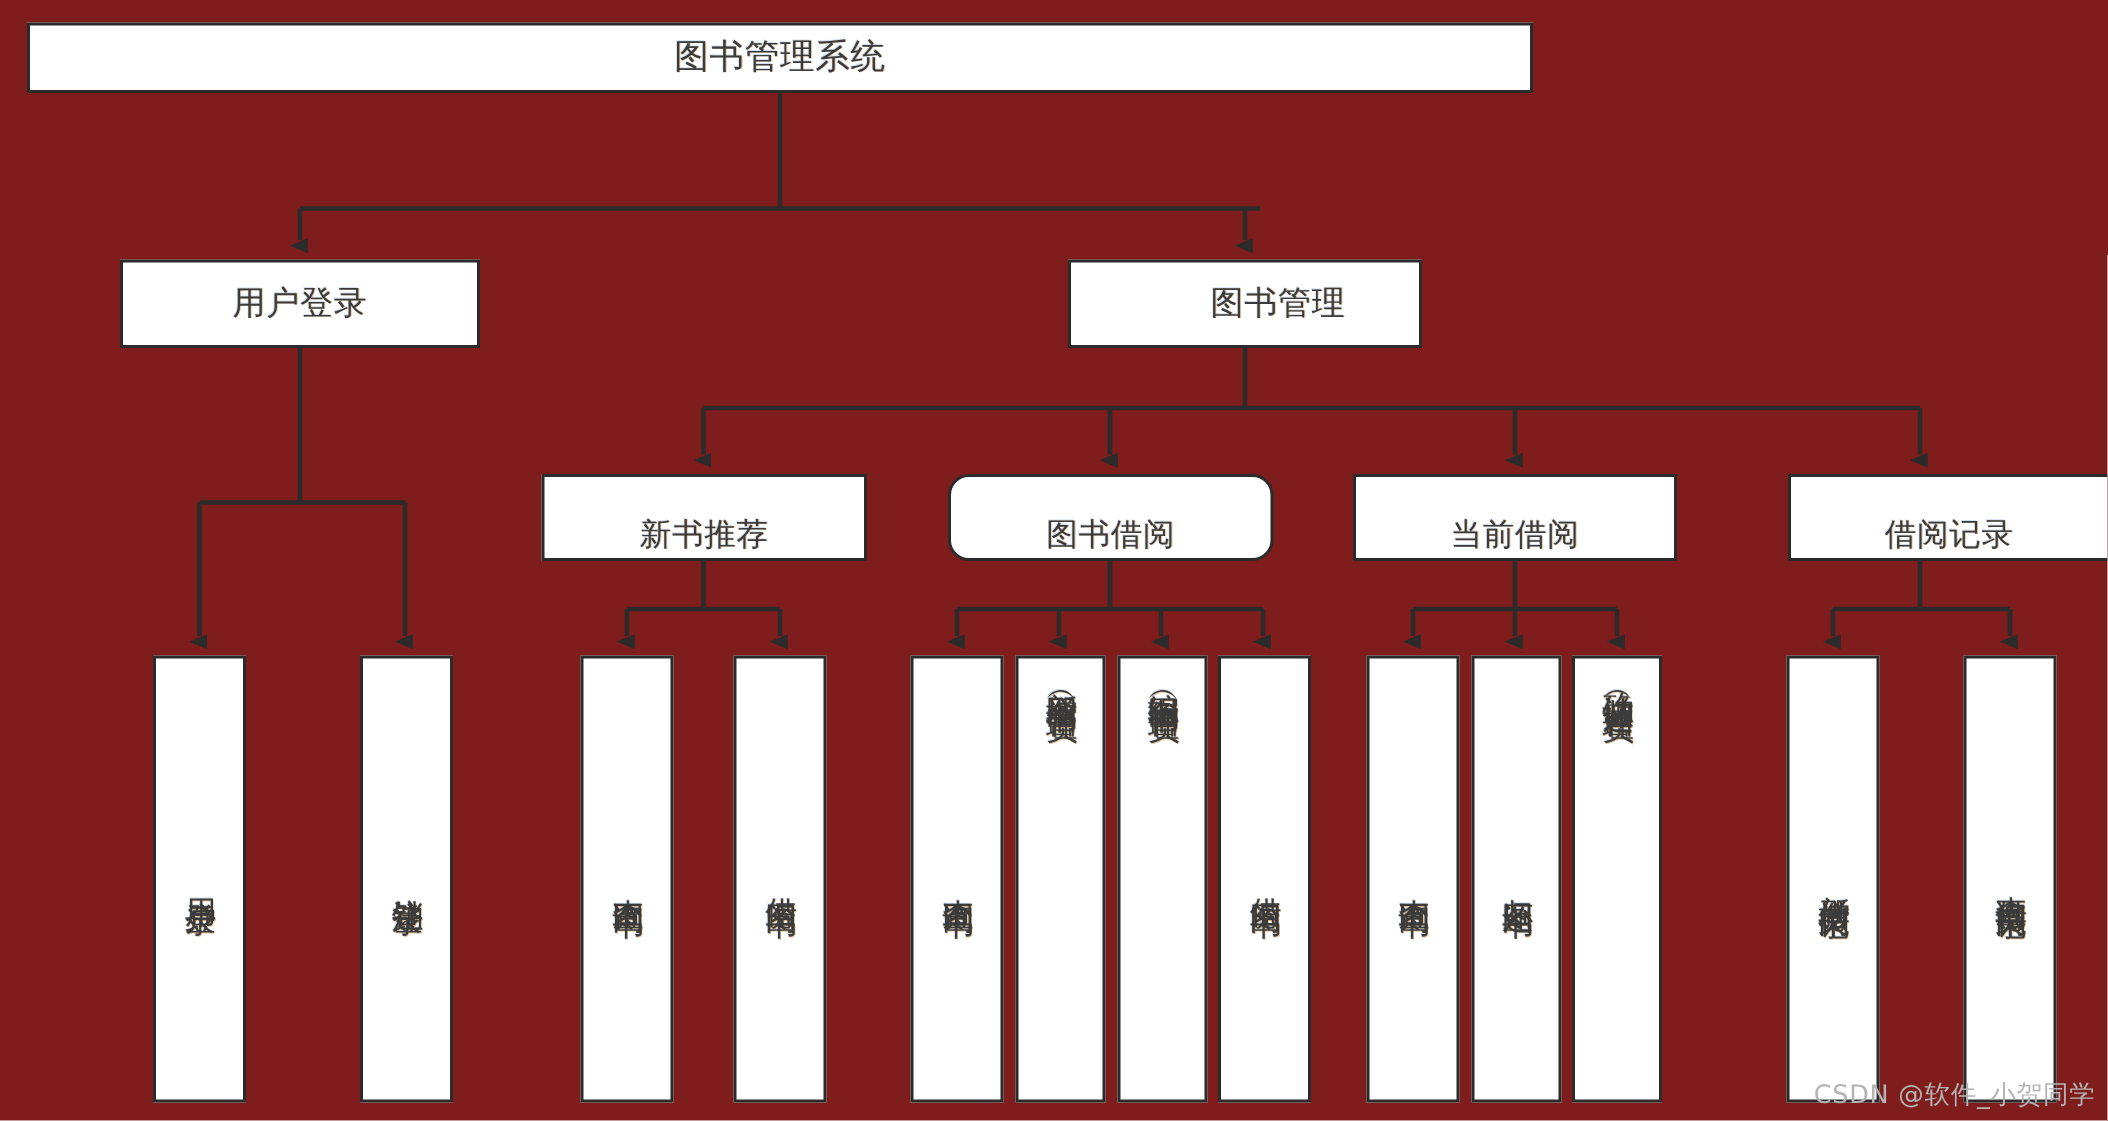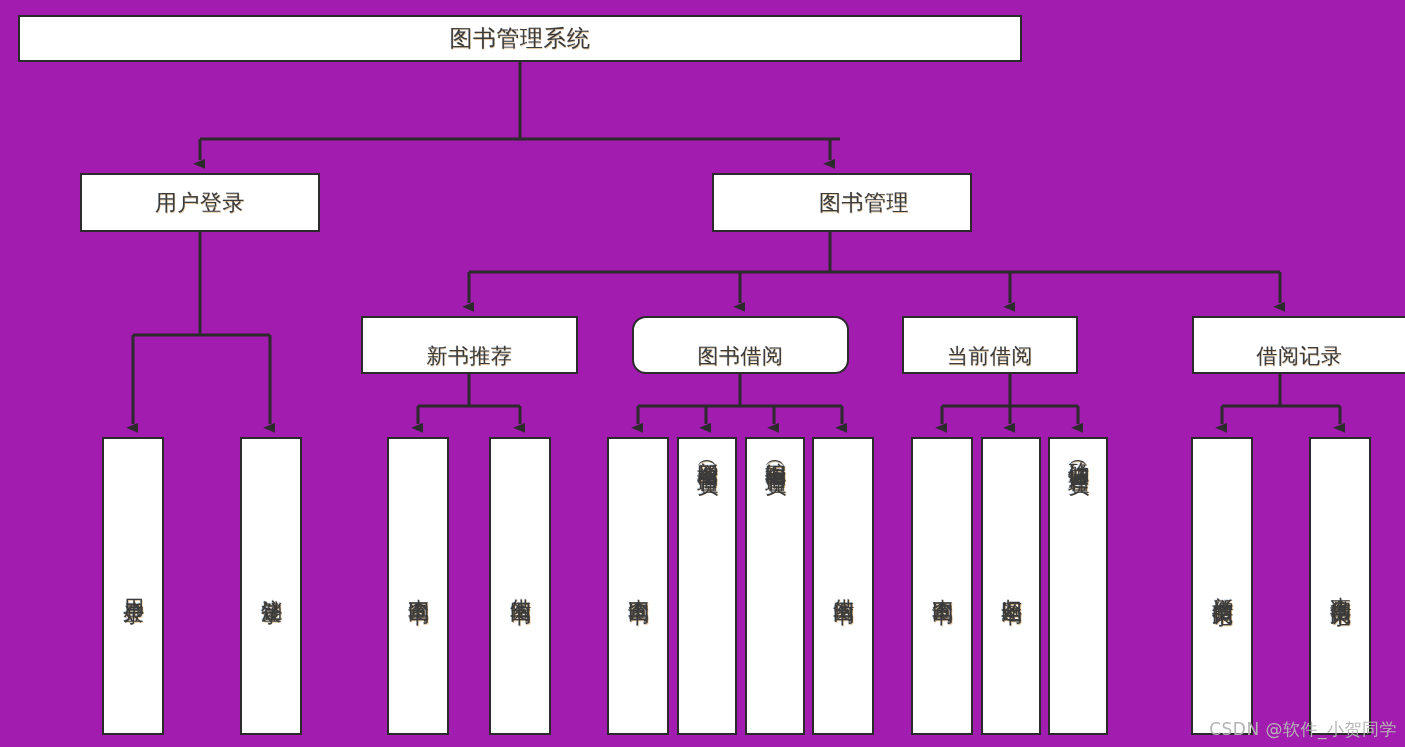--- a/index.html
+++ b/index.html
@@ -8,21 +8,21 @@
     padding: 0;
     background: #ffffff;
   }
   body {
     font-family: "DejaVu Sans", "Liberation Sans", sans-serif;
   }
   #diagram-root {
     position: relative;
     width: 1405px;
     height: 747px;
-    background: #a21caf;
+    background: #7f1d1d;
     overflow: hidden;
   }
   #edge-layer {
     position: absolute;
     left: 0;
     top: 0;
     width: 1405px;
     height: 747px;
   }
   .node {
@@ -130,31 +130,31 @@
     </g>
   </svg>
 
   <div class="node level-0" style="left:18px; top:15px; width:1004px; height:47px;">
     <span class="node-label">图书管理系统</span>
   </div>
 
   <div class="node level-1" style="left:80px; top:173px; width:240px; height:59px;">
     <span class="node-label">用户登录</span>
   </div>
-  <div class="node level-1" style="left:712px; top:173px; width:260px; height:59px;padding-left:44px;">
+  <div class="node level-1" style="left:712px; top:173px; width:236px; height:59px;padding-left:44px;">
     <span class="node-label">图书管理</span>
   </div>
 
   <div class="node level-2" style="left:361px; top:316px; width:217px; height:58px;">
     <span class="node-label">新书推荐</span>
   </div>
   <div class="node level-2" style="left:632px; top:316px; width:217px; height:58px;border-radius:14px;">
     <span class="node-label">图书借阅</span>
   </div>
-  <div class="node level-2" style="left:902px; top:316px; width:176px; height:58px;">
+  <div class="node level-2" style="left:902px; top:316px; width:216px; height:58px;">
     <span class="node-label">当前借阅</span>
   </div>
   <div class="node level-2" style="left:1192px; top:316px; width:215px; height:58px;">
     <span class="node-label">借阅记录</span>
   </div>
 
   <div class="node leaf align-mid" style="left:102px; top:437px; width:62px; height:298px;">
     <span class="node-label">用户登录</span>
   </div>
   <div class="node leaf align-mid" style="left:240px; top:437px; width:62px; height:298px;">

